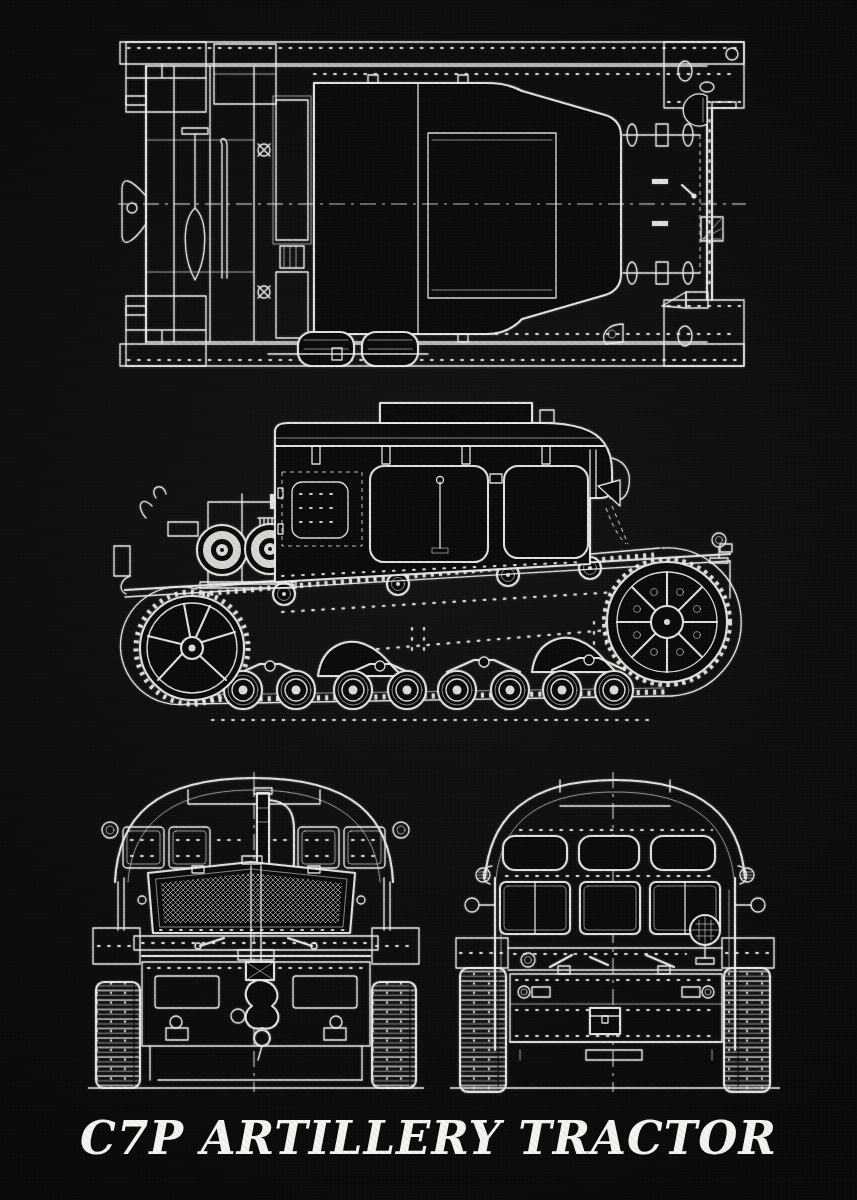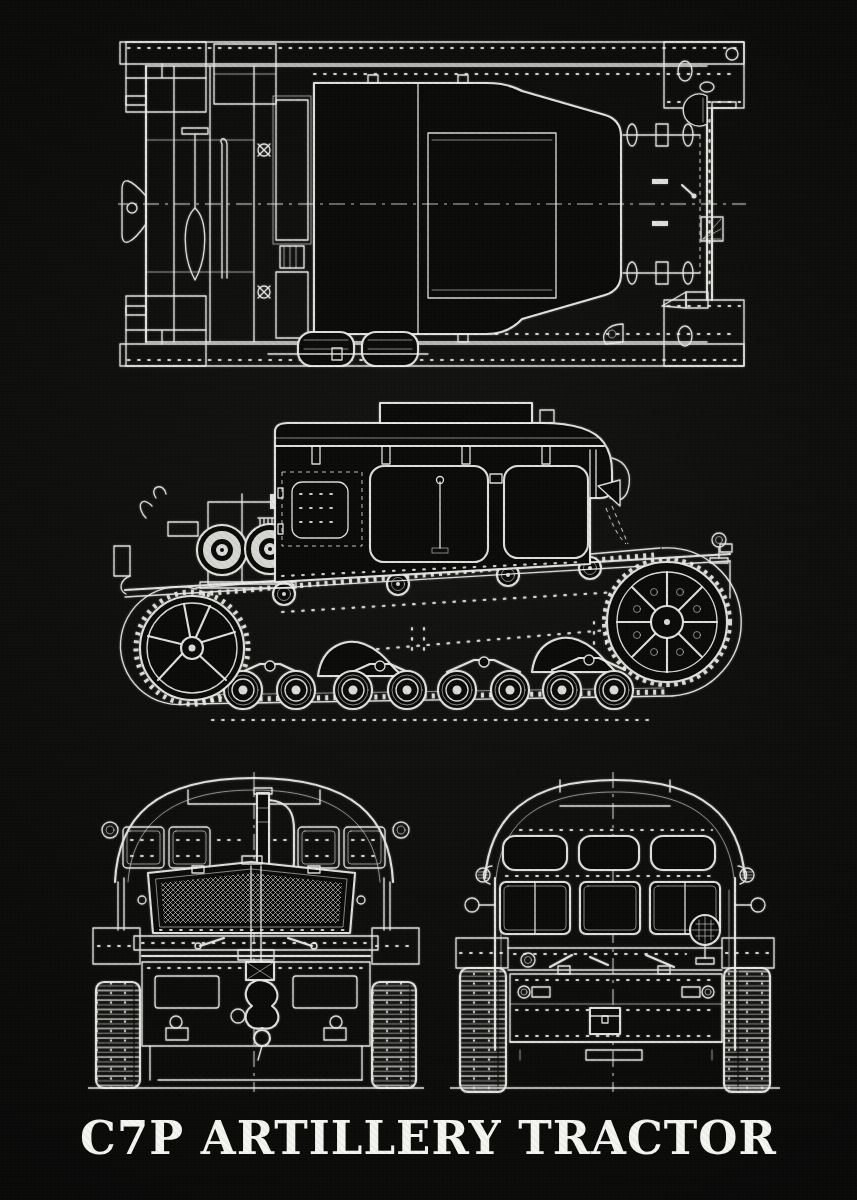--- a/index.html
+++ b/index.html
@@ -8,20 +8,21 @@
     --title:#f4f4f1;
   }
   html,body{margin:0;padding:0;background:#000;}
   .poster{
     position:relative;
     width:857px;height:1200px;
     margin:0 auto;
     overflow:hidden;
     background:
       radial-gradient(130% 95% at 50% 42%, #141413 0%, var(--background) 55%, #060606 100%);
+    font-style: italic;
   }
   .poster::after{ 
     content:"";
     position:absolute;inset:0;
     background:
       repeating-linear-gradient(0deg, rgba(255,255,255,.022) 0 1px, transparent 1px 3px),
       repeating-linear-gradient(90deg, rgba(255,255,255,.016) 0 1px, transparent 1px 4px),
       repeating-linear-gradient(45deg, rgba(0,0,0,.06) 0 2px, transparent 2px 5px);
     opacity:.55;
     pointer-events:none;

